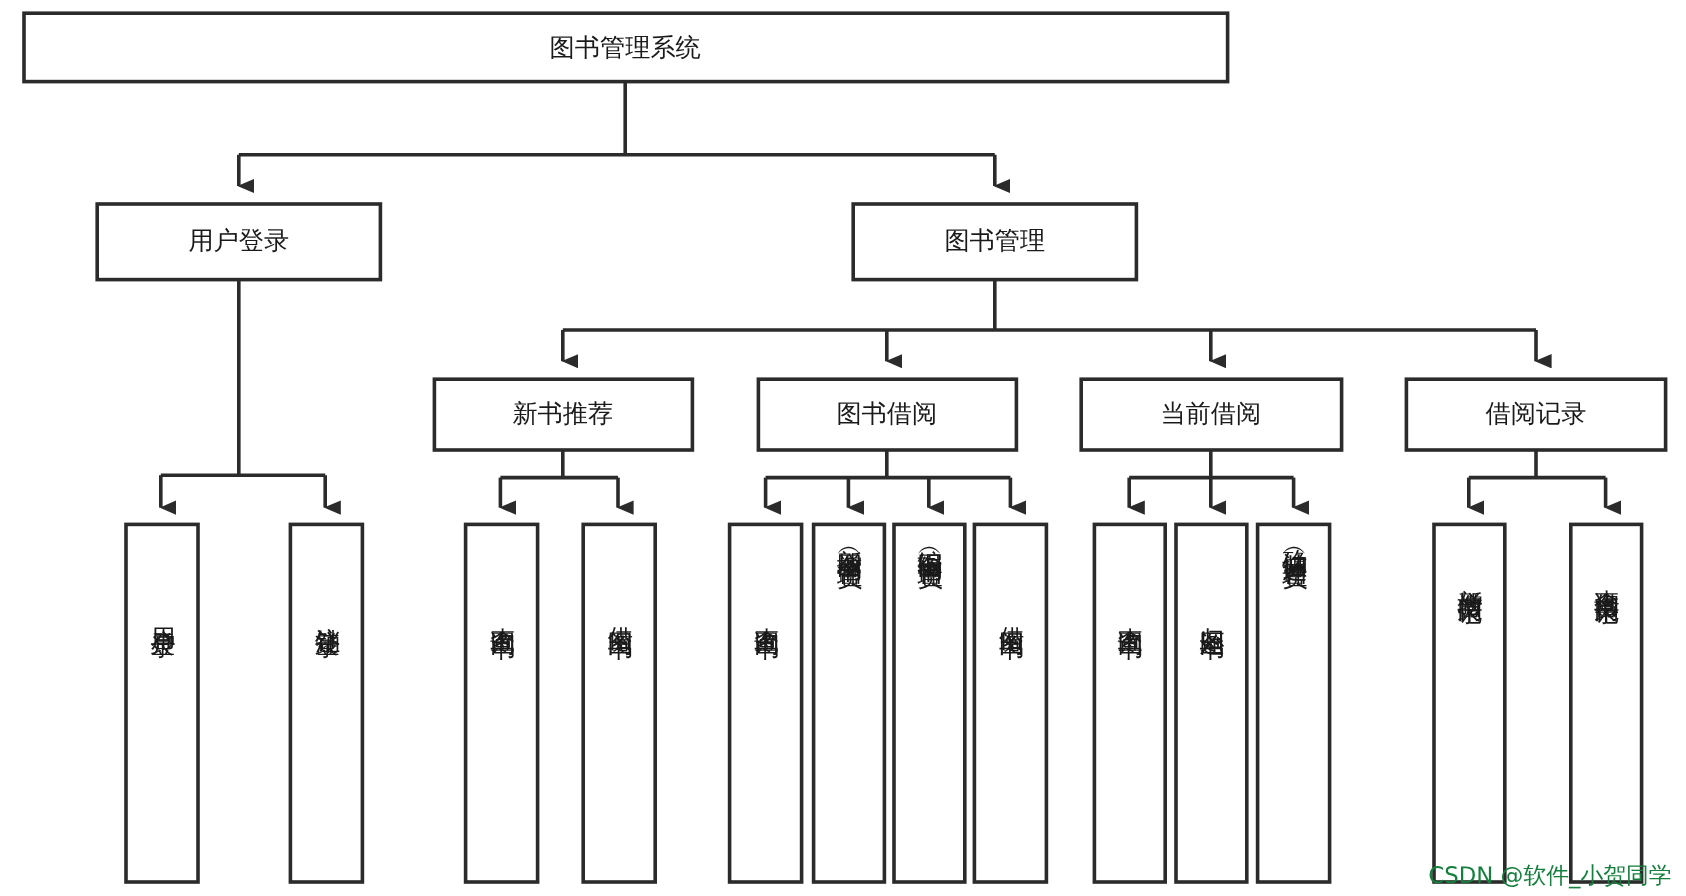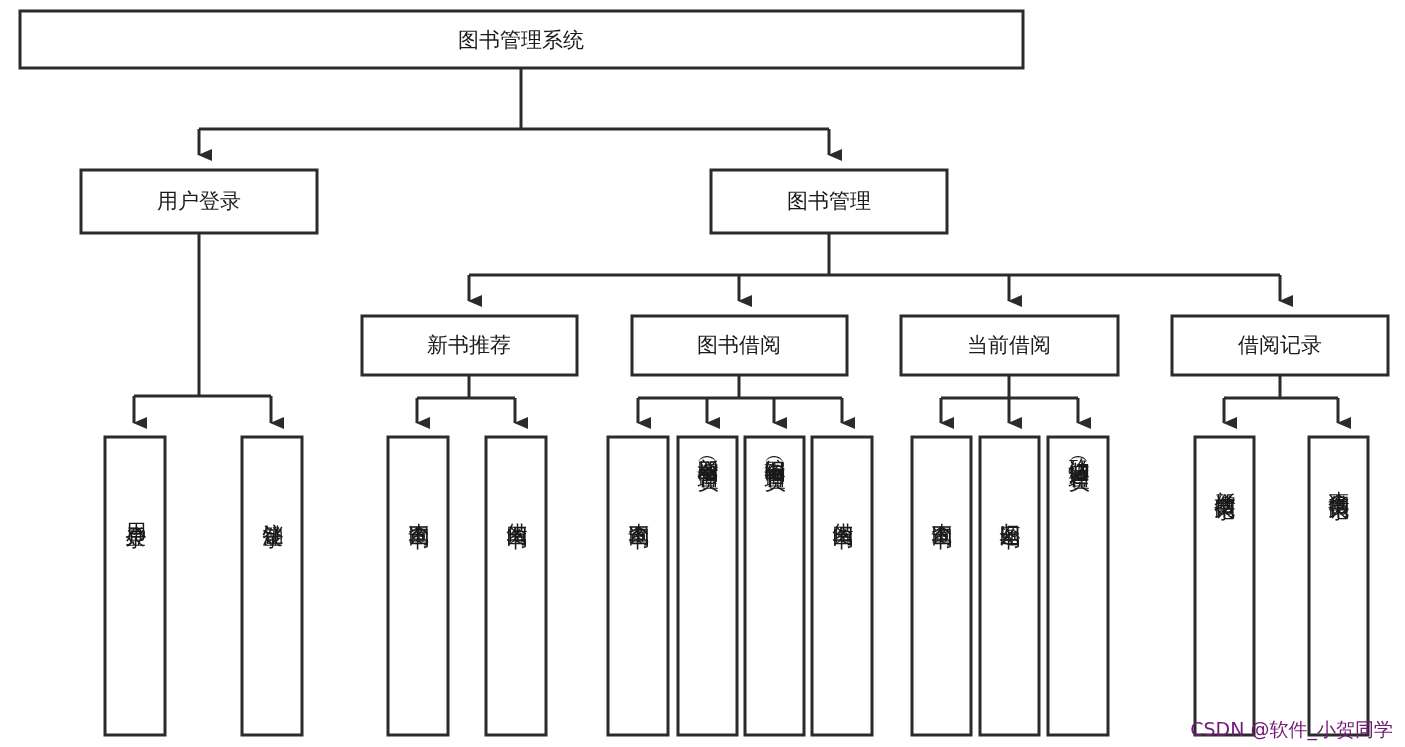--- a/index.html
+++ b/index.html
@@ -56,21 +56,21 @@
     text-anchor: middle;
     writing-mode: vertical-rl;
     letter-spacing: 2px;
   }
   .watermark {
     position: absolute;
     right: 12px;
     bottom: 4px;
     font-family: "DejaVu Sans", "Liberation Sans", sans-serif;
     font-size: 19px;
-    color: #701a75;
+    color: #15803d;
     white-space: nowrap;
     pointer-events: none;
   }
 </style>
 </head>
 <body>
 
 <div id="diagram-root">
 
   <svg class="flow" viewBox="0 0 1405 747" xmlns="http://www.w3.org/2000/svg">

